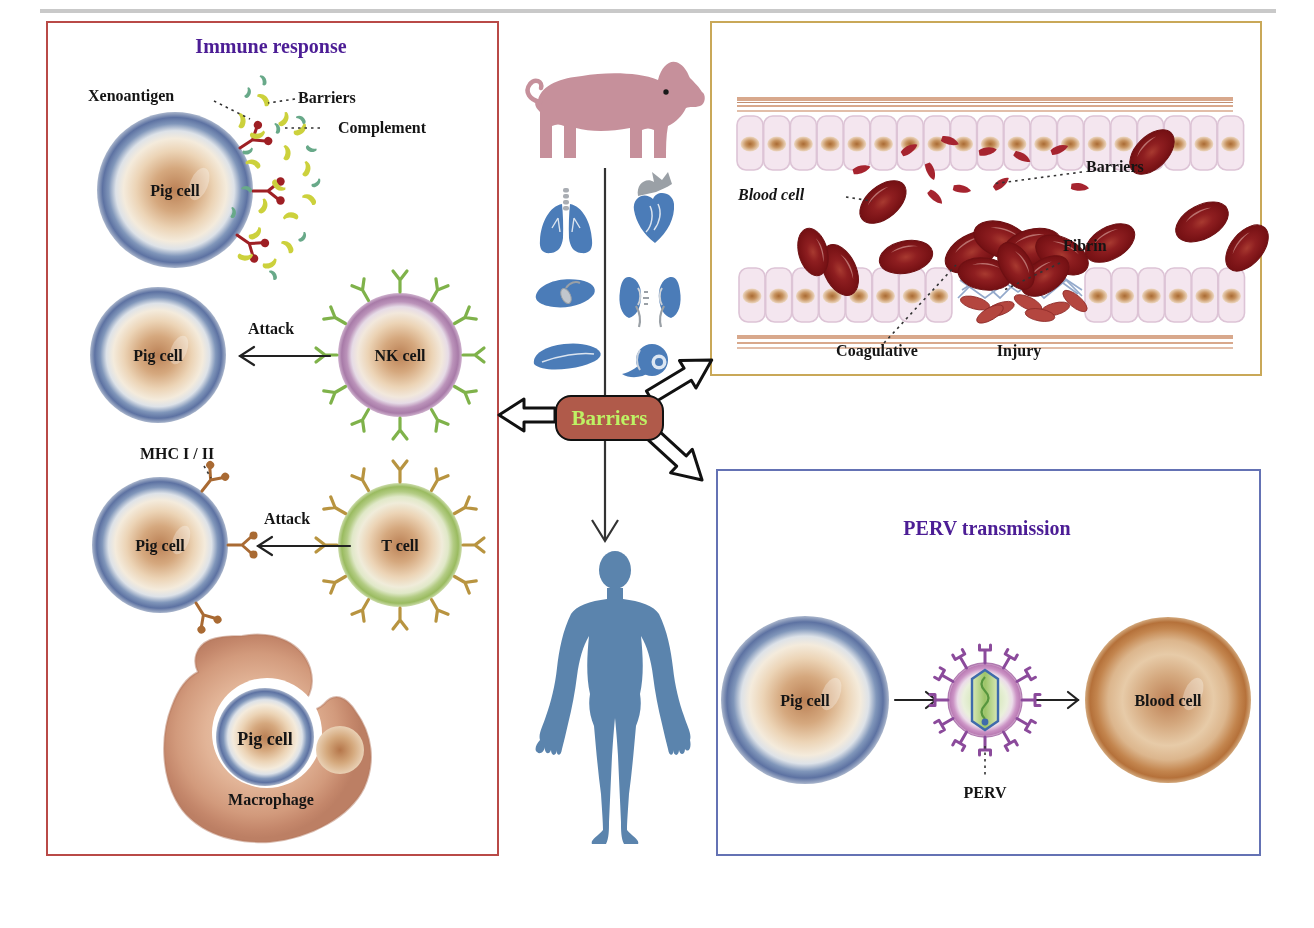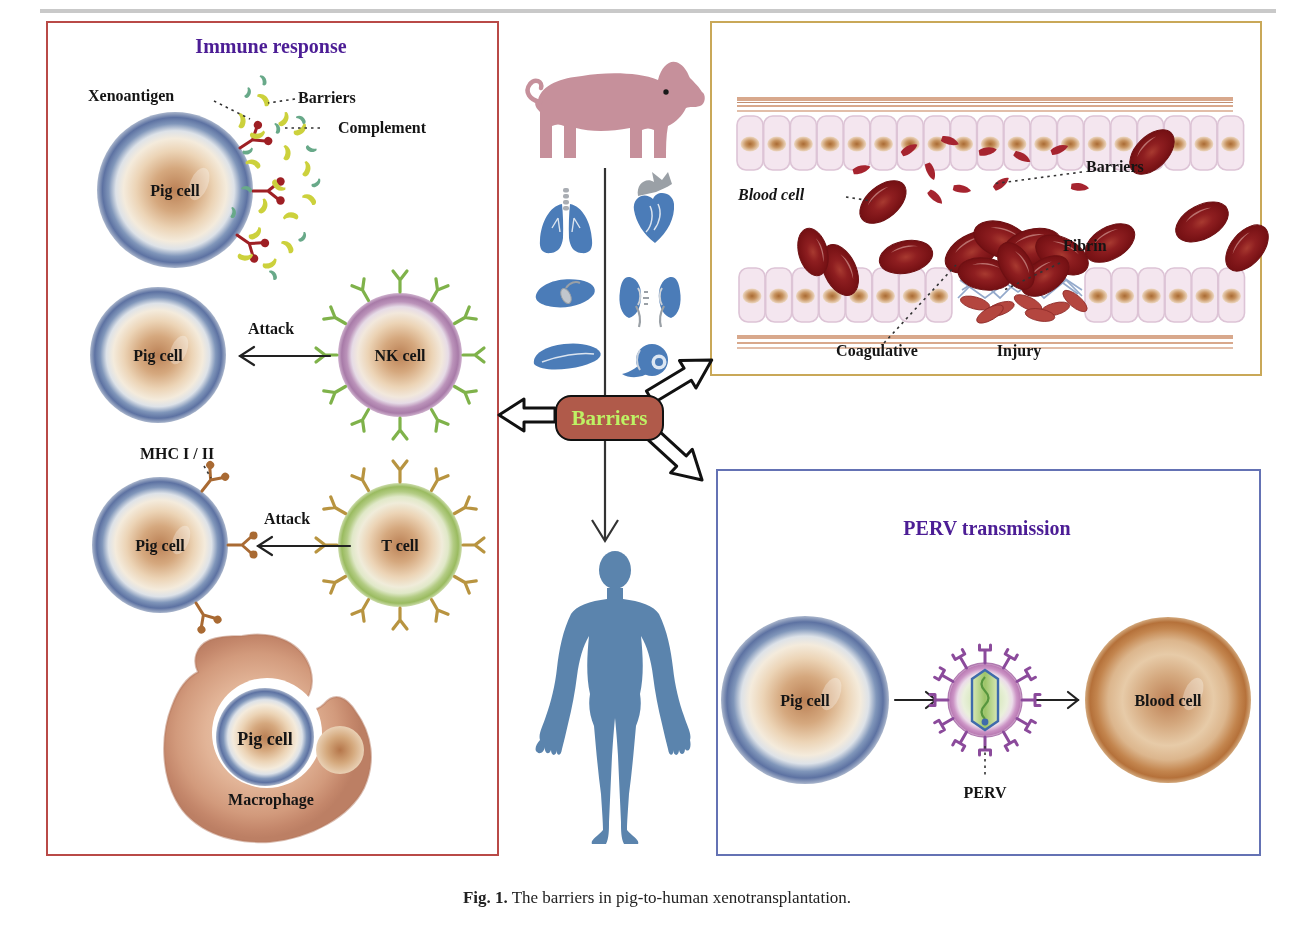--- a/index.html
+++ b/index.html
@@ -496,16 +496,13 @@
   <span class="lbl" style="left:1086px;top:159px;">Barriers</span>
   <span class="lbl" style="left:1063px;top:238px;">Fibrin</span>
   <span class="lbl ctr" style="left:877px;top:351px;">Coagulative</span>
   <span class="lbl ctr" style="left:1019px;top:351px;">Injury</span>
 
   <span class="lbl red-title ctr" style="left:987px;top:528px;">PERV transmission</span>
   <span class="lbl ctr" style="left:805px;top:701px;">Pig cell</span>
   <span class="lbl ctr" style="left:1168px;top:701px;">Blood cell</span>
   <span class="lbl ctr" style="left:985px;top:793px;">PERV</span>
 
-  <div id="caption">
-    <span class="b">Fig. 1.</span><span> The barriers in pig-to-human xenotransplantation.</span>
-  </div>
 </div>
 
 </body></html>

